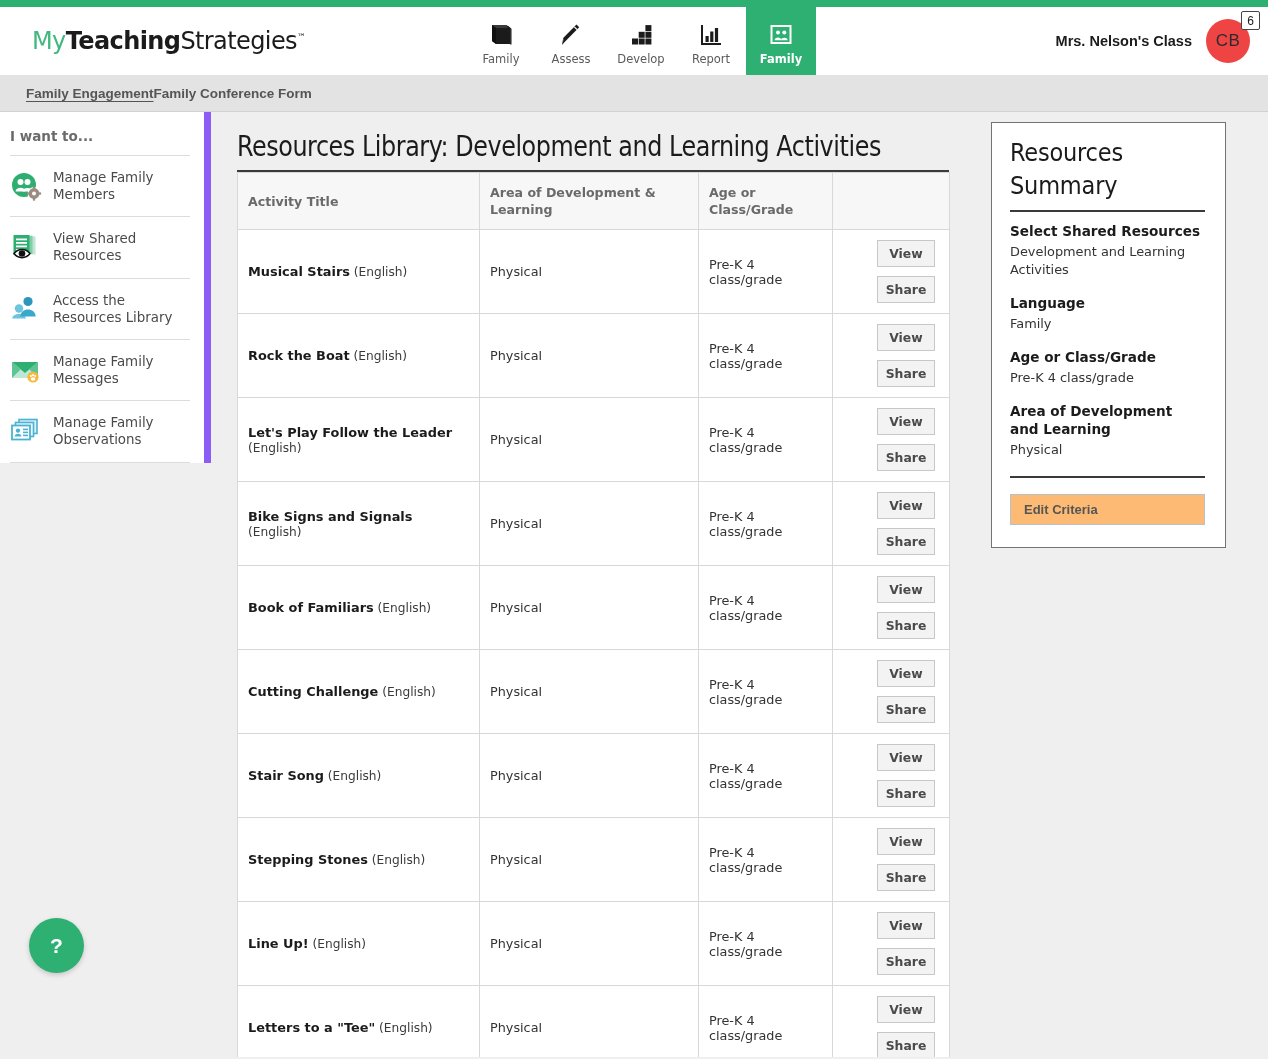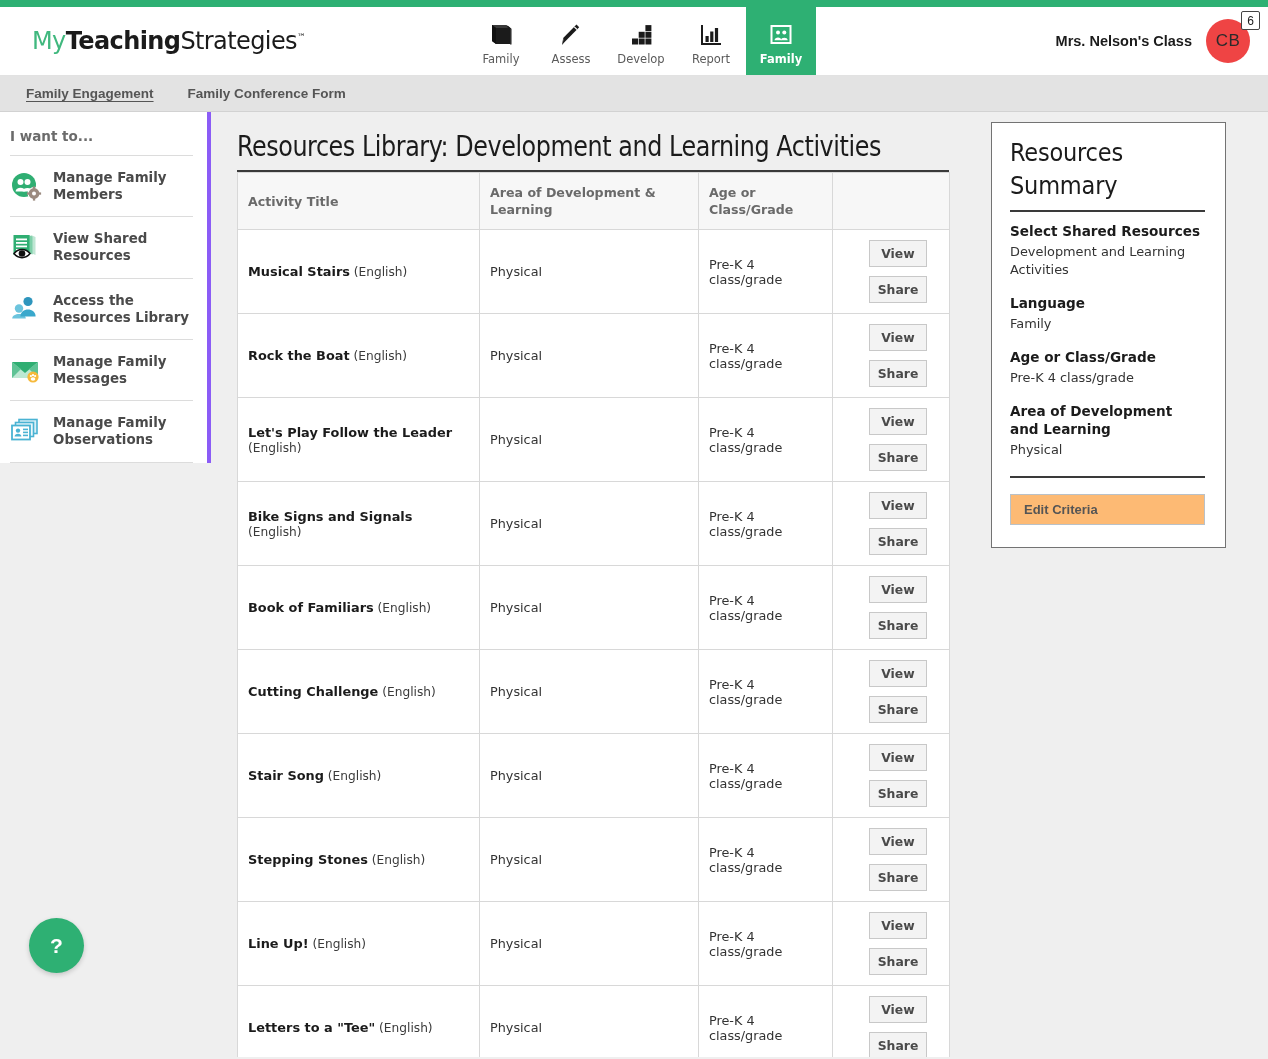--- a/index.html
+++ b/index.html
@@ -66,55 +66,55 @@
     min-width: 19px; height: 19px; padding: 0 3px;
     background: #ffffff; border: 1px solid #444; border-radius: 2px;
     font-size: 12px; color: #1b1b1b;
     display: flex; align-items: center; justify-content: center;
     font-family: "Liberation Sans", sans-serif;
   }
 
   
   .subnav {
     height: 36px; background: #e3e3e3;
-    display: flex; align-items: center; gap: 34px;
+    display: flex; align-items: center; 
     padding-left: 26px;
     border-bottom: 1px solid #d2d2d2;
   }
   .subnav-item {
     font-size: 13.5px; font-weight: 700; color: #555;
     font-family: "Liberation Sans", sans-serif;
     cursor: pointer; white-space: nowrap;
   }
   .subnav-item.active { text-decoration: underline; text-underline-offset: 3px; }
 
   
   .page { display: flex; height: calc(1059px - 7px - 70px - 37px); }
 
   
   .sidebar {
     width: 211px; flex: 0 0 211px;
     background: #ffffff;
-    border-right: 4px solid #8b5cf6;
+    border-right: 7px solid #8b5cf6;
     align-self: flex-start;
     position: relative;
   }
   .sidebar-head {
     font-size: 13.5px; font-weight: 700; color: #6b6b6b;
     padding: 16px 14px 11px 10px;
     font-family: "DejaVu Sans", sans-serif;
   }
   .sidebar-sep { height: 1px; background: #dcdcdc; margin: 0 14px 0 10px; }
   .side-item {
     display: flex; align-items: center; gap: 11px;
     padding: 13px 12px 13px 10px; cursor: pointer;
   }
   .side-icon { width: 32px; flex: 0 0 32px; height: 30px; position: relative; }
   .side-label {
-    font-size: 13.4px; font-weight: 700; color: #4a4a4a;
+    font-size: 13.4px; font-weight: 400; color: #4a4a4a;
     line-height: 1.28; font-family: "DejaVu Sans", sans-serif;
   }
 
   .help-btn {
     position: absolute; left: 29px; top: 806px;
     width: 55px; height: 55px; border-radius: 50%;
     background: #2eb073; color: #fff;
     display: flex; align-items: center; justify-content: center;
     font-size: 21px; font-weight: 700; cursor: pointer;
     box-shadow: 0 2px 5px rgba(0,0,0,.18);
@@ -154,21 +154,21 @@
   table.res-table tbody td {
     background: #ffffff; padding: 10px;
     font-size: 12.8px; color: #333;
     font-family: "DejaVu Sans", sans-serif;
     height: 83px;
   }
   .act-title { font-weight: 700; color: #1b1b1b; font-size: 12.9px; }
   .act-lang  { font-weight: 400; color: #3a3a3a; font-size: 12.2px; }
   td.cell-actions { padding: 8px 10px 8px 0; text-align: right; }
   .mini-btn {
-    display: block; margin: 0 12px 9px auto;
+    display: block; margin: 0 4px 9px auto;
     width: 58px; padding: 5px 0;
     background: #f3f3f3; border: 1px solid #c8c8c8;
     font-size: 12.4px; font-weight: 700; color: #4a4a4a;
     text-align: center; cursor: pointer;
     font-family: "DejaVu Sans", sans-serif;
   }
   .mini-btn:last-child { margin-bottom: 0; }
 
   
   .rail { width: 293px; flex: 0 0 293px; padding: 10px 0 0 16px; }

